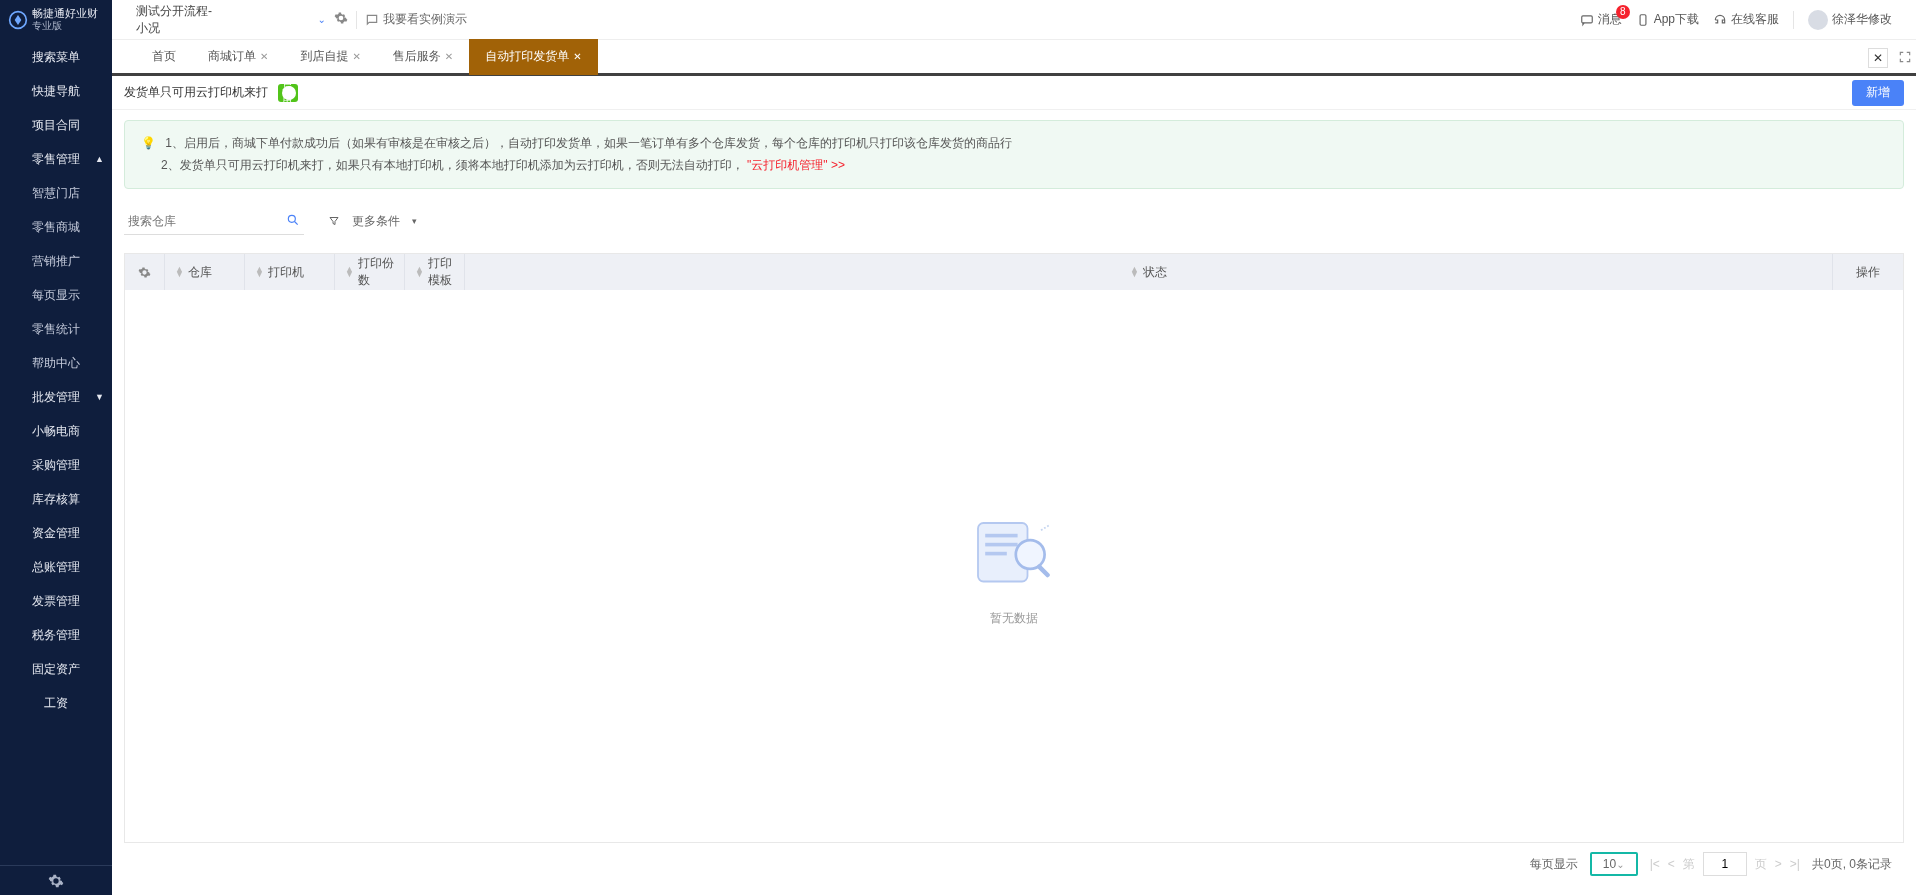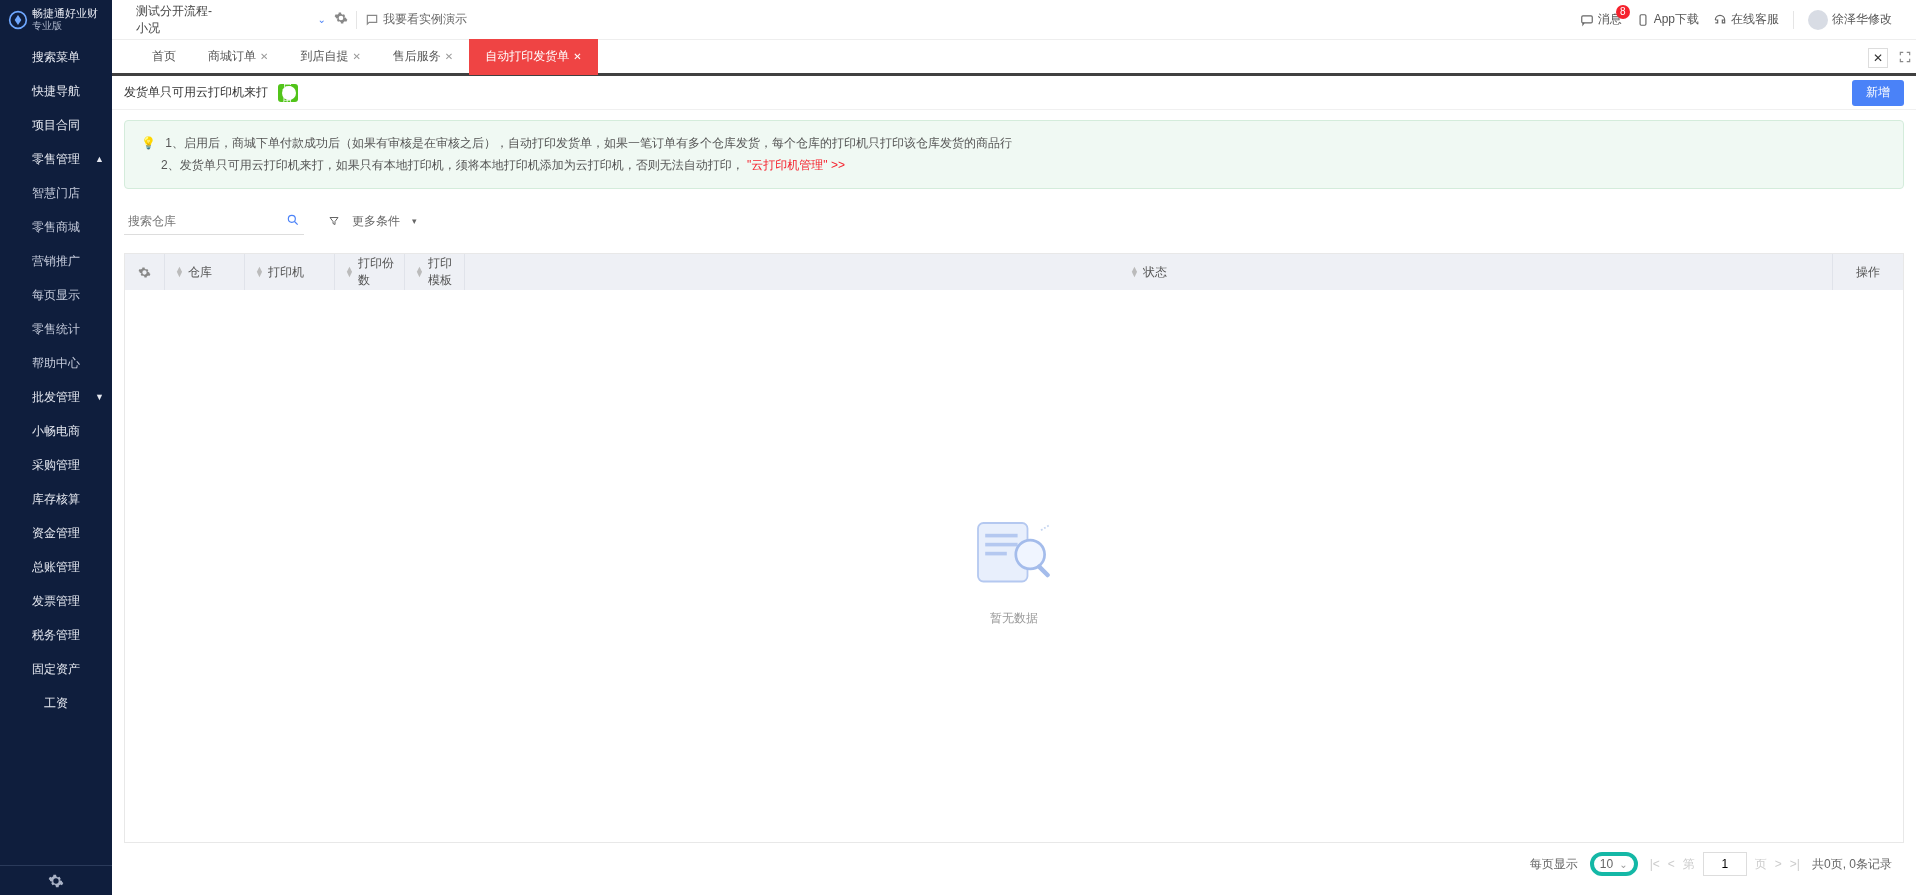--- a/index.html
+++ b/index.html
@@ -30,21 +30,21 @@
 .divider-v { width: 1px; height: 18px; background: #e5e5e5; }
 .demo-link { display: flex; align-items: center; gap: 4px; color: #666; cursor: pointer; }
 .top-right { display: flex; align-items: center; gap: 14px; color: #555; }
 .tr-item { display: flex; align-items: center; gap: 4px; cursor: pointer; position: relative; }
 .badge { position: absolute; top: -6px; right: -8px; background: #f5222d; color: #fff; border-radius: 8px; font-size: 10px; padding: 0 4px; line-height: 14px; }
 .avatar { width: 20px; height: 20px; background: #d8dce4; border-radius: 50%; }
 
 
 .tabs { height: 36px; display: flex; align-items: center; border-bottom: 3px solid #404040; padding: 0 24px; position: relative; }
 .tab { padding: 0 16px; height: 36px; display: flex; align-items: center; gap: 4px; cursor: pointer; font-size: 12px; color: #555; }
-.tab.active { background: #ef4444; color: #fff; }
+.tab.active { background: #a16207; color: #fff; }
 .tab-close { font-size: 10px; color: #999; cursor: pointer; }
 .tab.active .tab-close { color: #fff; }
 .tabs-overflow { position: absolute; right: 28px; top: 8px; width: 20px; height: 20px; border: 1px solid #ddd; display: flex; align-items: center; justify-content: center; cursor: pointer; font-size: 12px; }
 .tabs-expand { position: absolute; right: 4px; top: 10px; cursor: pointer; color: #888; }
 
 
 .subheader { height: 34px; display: flex; align-items: center; padding: 0 12px; gap: 10px; border-bottom: 1px solid #f0f0f0; }
 .toggle { width: 20px; height: 18px; background: #52c41a; border-radius: 3px; position: relative; cursor: pointer; display: flex; align-items: center; }
 .toggle-label { color: #fff; font-size: 10px; padding-left: 4px; }
 .toggle-knob { position: absolute; right: 2px; top: 2px; width: 14px; height: 14px; background: #fff; border-radius: 50%; }
@@ -74,21 +74,21 @@
 .th-copies { width: 70px; }
 .th-tpl { width: 60px; }
 .th-status { flex: 1; justify-content: center; }
 .th-ops { width: 70px; justify-content: center; border-right: none; }
 .tbody { flex: 1; display: flex; align-items: center; justify-content: center; }
 .empty { text-align: center; color: #999; }
 .empty-img { width: 110px; height: 90px; margin-bottom: 12px; }
 
 
 .pagination { height: 42px; display: flex; align-items: center; justify-content: flex-end; gap: 12px; padding: 0 12px; color: #666; }
-.page-select { width: 48px; height: 24px; border: 4px solid #14b8a6; border-radius: 12px; display: flex; align-items: center; justify-content: space-between; padding: 0 6px; cursor: pointer; }
+.page-select { width: 48px; height: 24px; border: 2px solid #14b8a6; border-radius: 2px; display: flex; align-items: center; justify-content: center; padding: 0 6px; cursor: pointer; }
 .page-nav { display: flex; align-items: center; gap: 8px; }
 .page-nav span { color: #ccc; cursor: pointer; }
 .page-input { width: 44px; height: 24px; border: 1px solid #ddd; text-align: center; font-size: 12px; }
 </style>
 </head>
 <body>
 
 <div class="app">
 
   <div class="sidebar">

